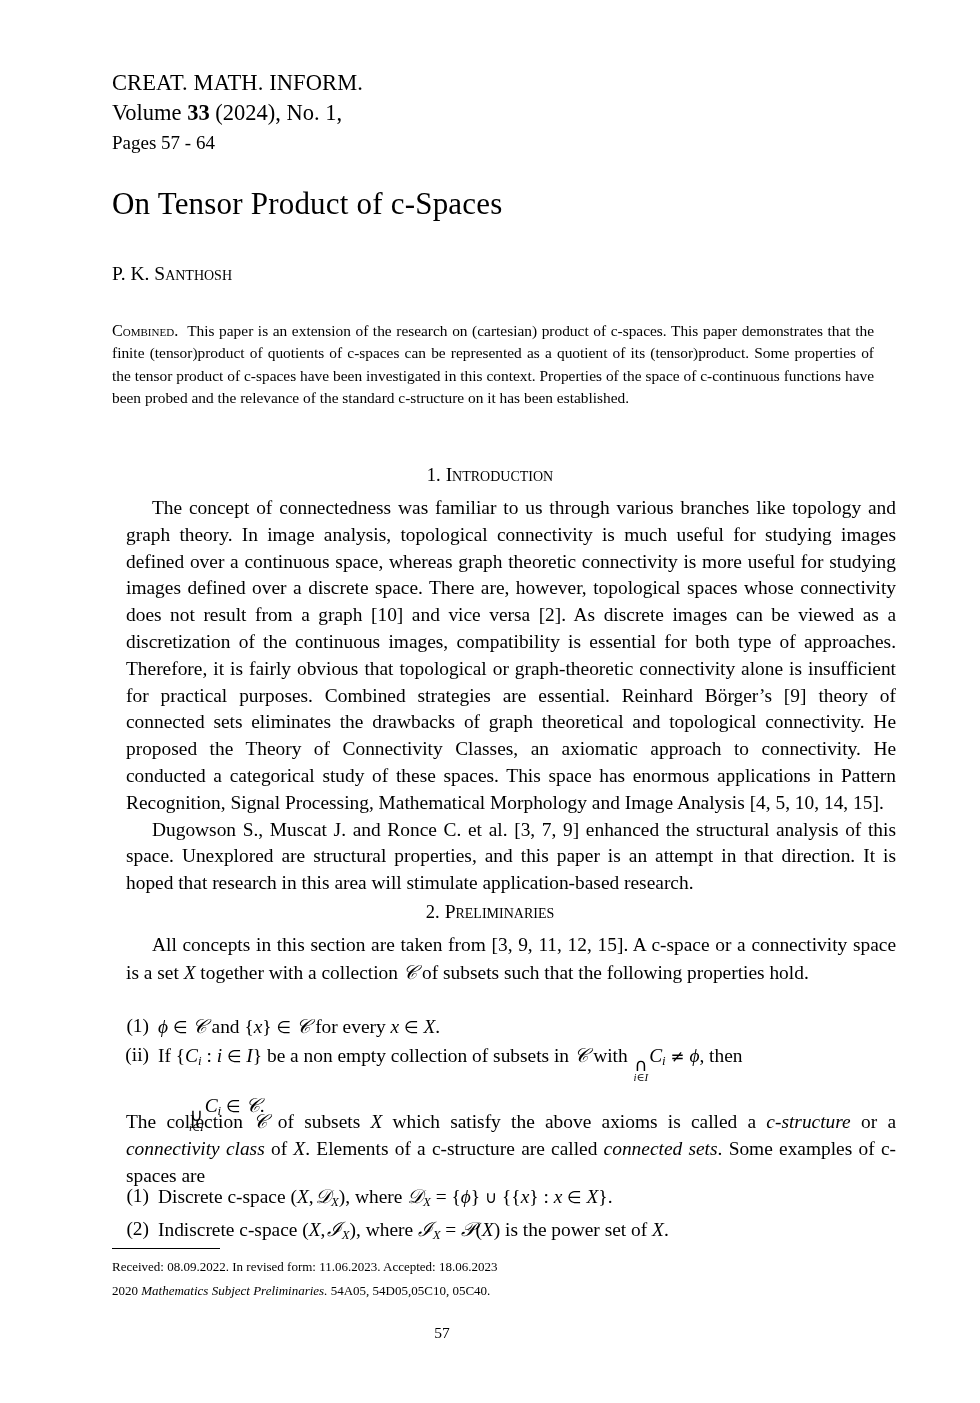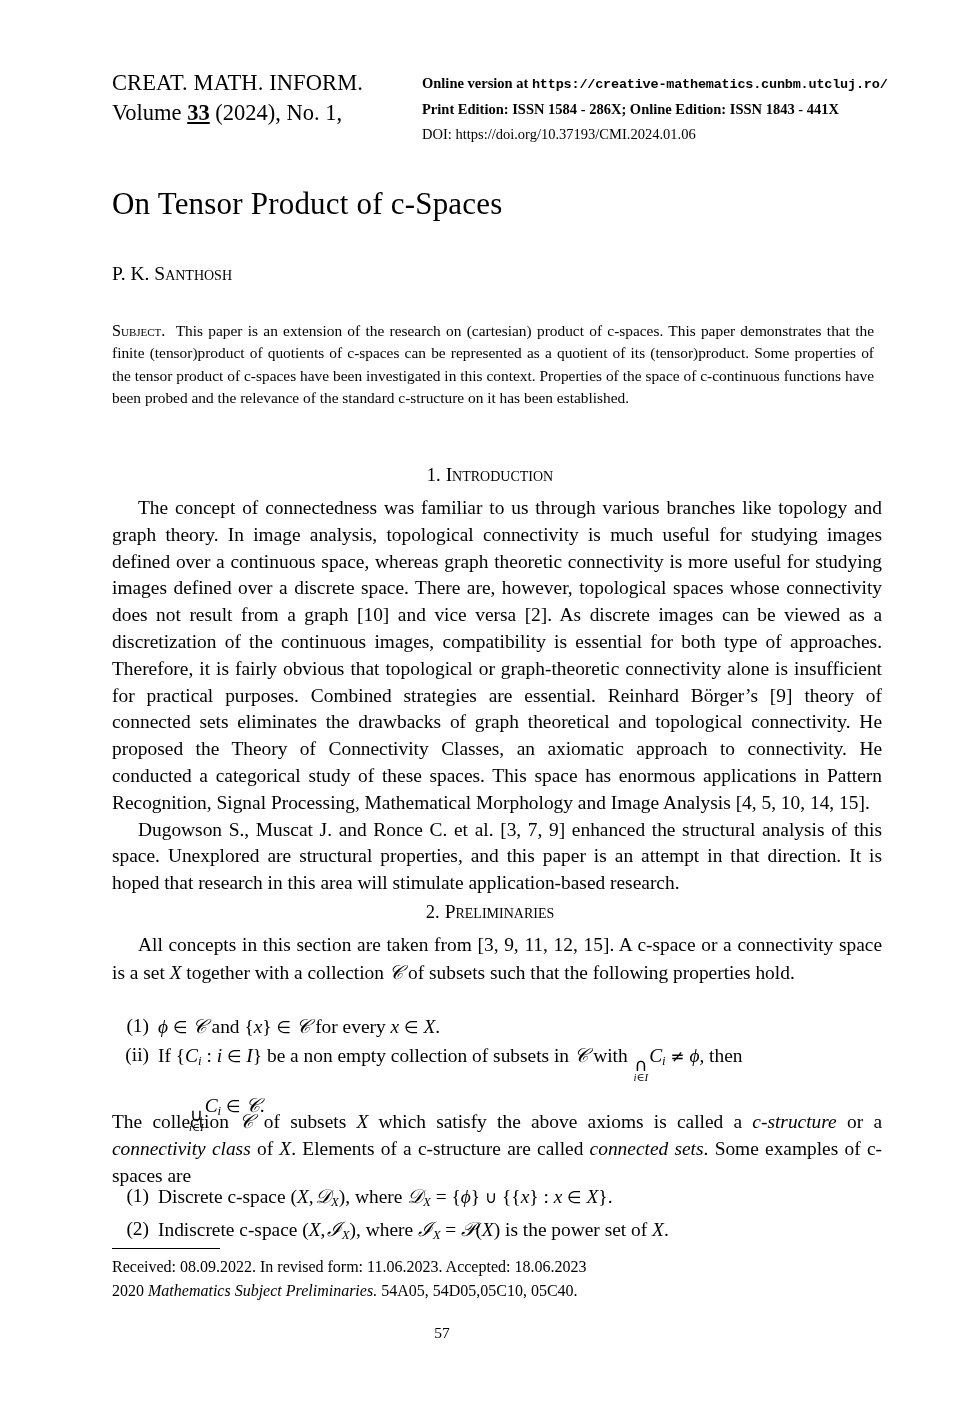--- a/index.html
+++ b/index.html
@@ -36,21 +36,21 @@
   }
   .mh-line1 {
     font-size: 22.5px;
     line-height: 30px;
     letter-spacing: 0.1px;
   }
   .mh-line2 {
     font-size: 22.5px;
     line-height: 30px;
   }
-  .mh-line2 b { font-weight: bold; text-decoration: underline; }
+  .mh-line2 b { font-weight: bold; }
   .mh-line3 {
     font-size: 19px;
     line-height: 30px;
   }
   .masthead-right {
     flex: 1 1 auto;
     padding-top: 3px;
   }
   .mh-r1 {
     font-size: 14.5px;
@@ -123,21 +123,21 @@
   .sec-head .num { font-size: 18.5px; }
   .sec-head .nm {
     font-variant: small-caps;
     font-size: 19.5px;
     margin-left: 5px;
   }
 
   
   .body-block {
     position: absolute;
-    left: 112px;
+    left: 126px;
     width: 770px;
     font-size: 19.4px;
     line-height: 26.8px;
     text-align: justify;
   }
   .body-block p {
     margin: 0;
     text-indent: 26px;
   }
   .body-block p.noindent { text-indent: 0; }
@@ -197,21 +197,21 @@
     top: 1240px;
     width: 108px;
     height: 1px;
     background: #000;
   }
   .footnotes {
     position: absolute;
     left: 112px;
     top: 1247px;
     width: 770px;
-    font-size: 16px;
+    font-size: 13px;
     line-height: 23.5px;
   }
   .footnotes i { font-style: italic; }
 
   .folio {
     position: absolute;
     left: 0;
     top: 1316px;
     width: 884px;
     text-align: center;
@@ -220,33 +220,29 @@
 </style>
 </head>
 <body>
 
 <div id="page">
 
   <div class="masthead">
     <div class="masthead-left">
       <div class="mh-line1">CREAT. MATH. INFORM.</div>
       <div class="mh-line2"><span>Volume </span><b>33</b><span> (2024), No. 1,</span></div>
-    </div>
-    <div class="masthead-right">
-      <div class="mh-r1"><span>Online version at </span><span class="mono">https://creative-mathematics.cunbm.utcluj.ro/</span></div>
-      <div class="mh-r2">Print Edition: ISSN 1584 - 286X; Online Edition: ISSN 1843 - 441X</div>
-      <div class="mh-r3">DOI: https://doi.org/10.37193/CMI.2024.01.06</div>
+      <div class="mh-line3">Pages 57 - 64</div>
     </div>
   </div>
 
   <div class="paper-title">On Tensor Product of c-Spaces</div>
   <div class="paper-author"><span>P. K. </span><span class="sc">Santhosh</span></div>
 
   <div class="abstract">
-    <span class="ab-head">Subject.</span>&nbsp;
+    <span class="ab-head">Combined.</span>&nbsp;
     <span>This paper is an extension of the research on (cartesian) product of c-spaces. This paper demonstrates that the finite (tensor)product of quotients of c-spaces can be represented as a quotient of its (tensor)product. Some properties of the tensor product of c-spaces have been investigated in this context. Properties of the space of c-continuous functions have been probed and the relevance of the standard c-structure on it has been established.</span>
   </div>
 
   <div class="sec-head" style="top:456px;">
     <span class="num">1.</span><span class="nm">Introduction</span>
   </div>
 
   <div class="body-block" style="top:487px;">
     <p>The concept of connectedness was familiar to us through various branches like topology and graph theory. In image analysis, topological connectivity is much useful for studying images defined over a continuous space, whereas graph theoretic connectivity is more useful for studying images defined over a discrete space. There are, however, topological spaces whose connectivity does not result from a graph [10] and vice versa [2]. As discrete images can be viewed as a discretization of the continuous images, compatibility is essential for both type of approaches. Therefore, it is fairly obvious that topological or graph-theoretic connectivity alone is insufficient for practical purposes. Combined strategies are essential. Reinhard Börger’s [9] theory of connected sets eliminates the drawbacks of graph theoretical and topological connectivity. He proposed the Theory of Connectivity Classes, an axiomatic approach to connectivity. He conducted a categorical study of these spaces. This space has enormous applications in Pattern Recognition, Signal Processing, Mathematical Morphology and Image Analysis [4, 5, 10, 14, 15].</p>
     <p>Dugowson S., Muscat J. and Ronce C. et al. [3, 7, 9] enhanced the structural analysis of this space. Unexplored are structural properties, and this paper is an attempt in that direction. It is hoped that research in this area will stimulate application-based research.</p>

